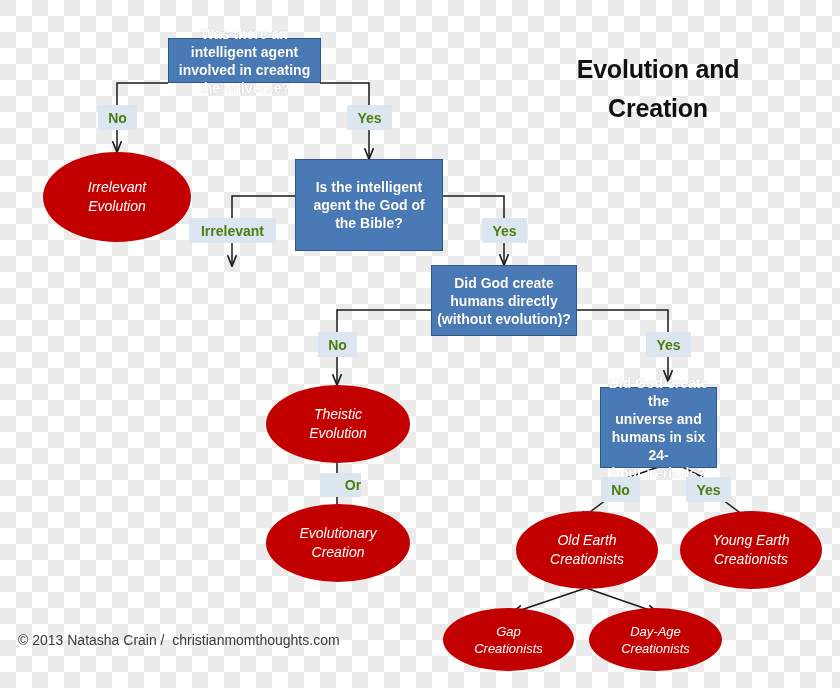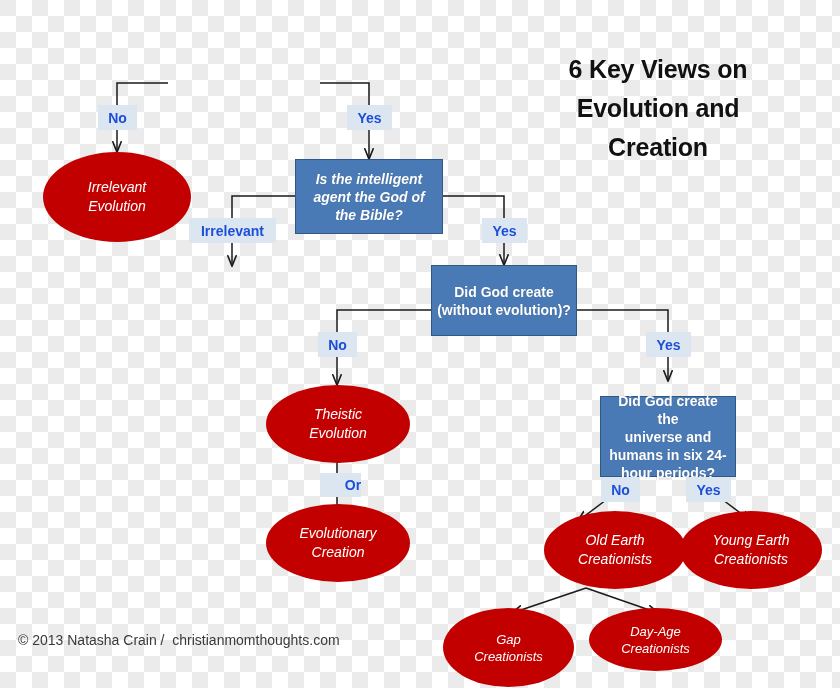--- a/index.html
+++ b/index.html
@@ -59,21 +59,21 @@
     padding: 2px 10px;
     z-index: 3;
   }
   .ell.sm { font-size: 13px; line-height: 17px; }
 
   
   .elabel {
     position: absolute;
     box-sizing: border-box;
     background: #dce6f1;
-    color: #1d4ed8;
+    color: #4d7c0f;
     font-weight: bold;
     font-size: 14px;
     line-height: 1;
     display: flex;
     align-items: center;
     justify-content: center;
     padding: 5px 8px;
     z-index: 4;
     white-space: nowrap;
   }
@@ -143,42 +143,50 @@
 
       <path d="M673,462 L708,480"></path>
       <path d="M723,500 L751,521" marker-end="url(#ah)"></path>
 
       <path d="M586,588 L512,613" marker-end="url(#ah)"></path>
       <path d="M586,588 L658,613" marker-end="url(#ah)"></path>
     </g>
   </svg>
 
   <div id="title">
-    <div>6 Key Views on</div>
     <div>Evolution and</div>
     <div>Creation</div>
   </div>
 
-
-  <div class="dbox" style="left:295px; top:159px; width:148px; height:75px;font-style:italic;">
+  <div class="dbox" style="left:168px; top:38px; width:153px; height:45px;">
+    <div>
+      <div>Was there an</div>
+      <div>intelligent agent</div>
+      <div>involved in creating</div>
+      <div>the universe?</div>
+    </div>
+  </div>
+
+  <div class="dbox" style="left:295px; top:159px; width:148px; height:92px;">
     <div>
       <div>Is the intelligent</div>
       <div>agent the God of</div>
       <div>the Bible?</div>
     </div>
   </div>
 
   <div class="dbox" style="left:431px; top:265px; width:146px; height:71px;">
     <div>
       <div>Did God create</div>
+      <div>humans directly</div>
       <div>(without evolution)?</div>
     </div>
   </div>
 
-  <div class="dbox" style="left:600px; top:396px; width:136px; height:81px;text-align:center;">
+  <div class="dbox" style="left:600px; top:387px; width:117px; height:81px;text-align:center;">
     <div>
       <div>Did God create the</div>
       <div>universe and</div>
       <div>humans in six 24-</div>
       <div>hour periods?</div>
     </div>
   </div>
 
   <div class="ell" style="left:43px; top:152px; width:148px; height:90px;">
     <div>
@@ -195,35 +203,35 @@
     </div>
   </div>
 
   <div class="ell" style="left:266px; top:504px; width:144px; height:78px;">
     <div>
       <div>Evolutionary</div>
       <div>Creation</div>
     </div>
   </div>
 
-  <div class="ell" style="left:544px; top:511px; width:142px; height:78px;">
+  <div class="ell" style="left:516px; top:511px; width:142px; height:78px;">
     <div>
       <div>Old Earth</div>
       <div>Creationists</div>
     </div>
   </div>
 
   <div class="ell" style="left:680px; top:511px; width:142px; height:78px;">
     <div>
       <div>Young Earth</div>
       <div>Creationists</div>
     </div>
   </div>
 
-  <div class="ell sm" style="left:443px; top:608px; width:131px; height:79px;">
+  <div class="ell sm" style="left:443px; top:608px; width:131px; height:63px;">
     <div>
       <div>Gap</div>
       <div>Creationists</div>
     </div>
   </div>
 
   <div class="ell sm" style="left:589px; top:608px; width:133px; height:63px;text-align:center;">
     <div>
       <div>Day-Age</div>
       <div>Creationists</div>

